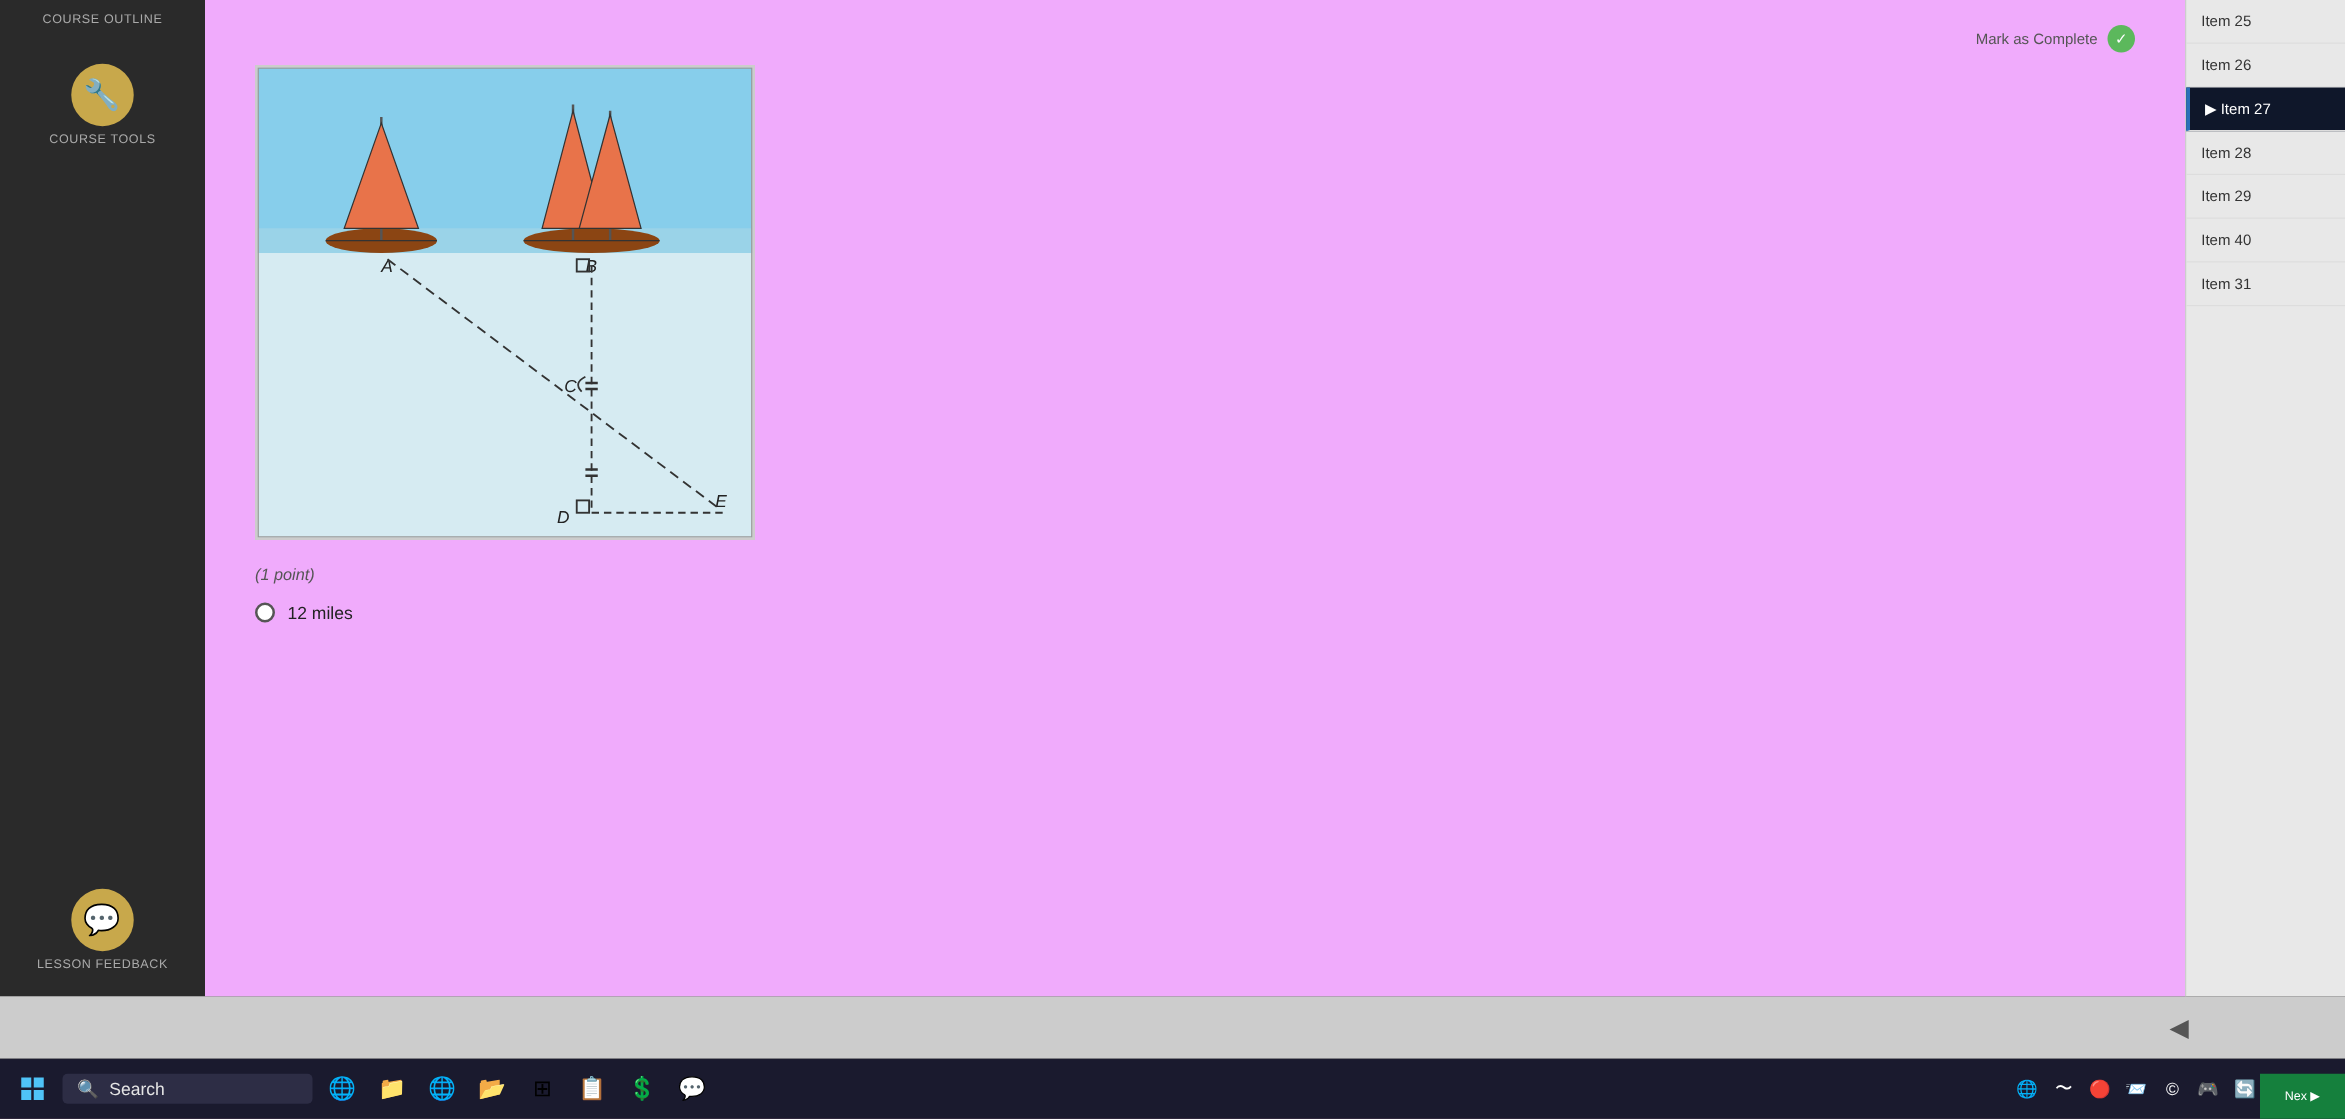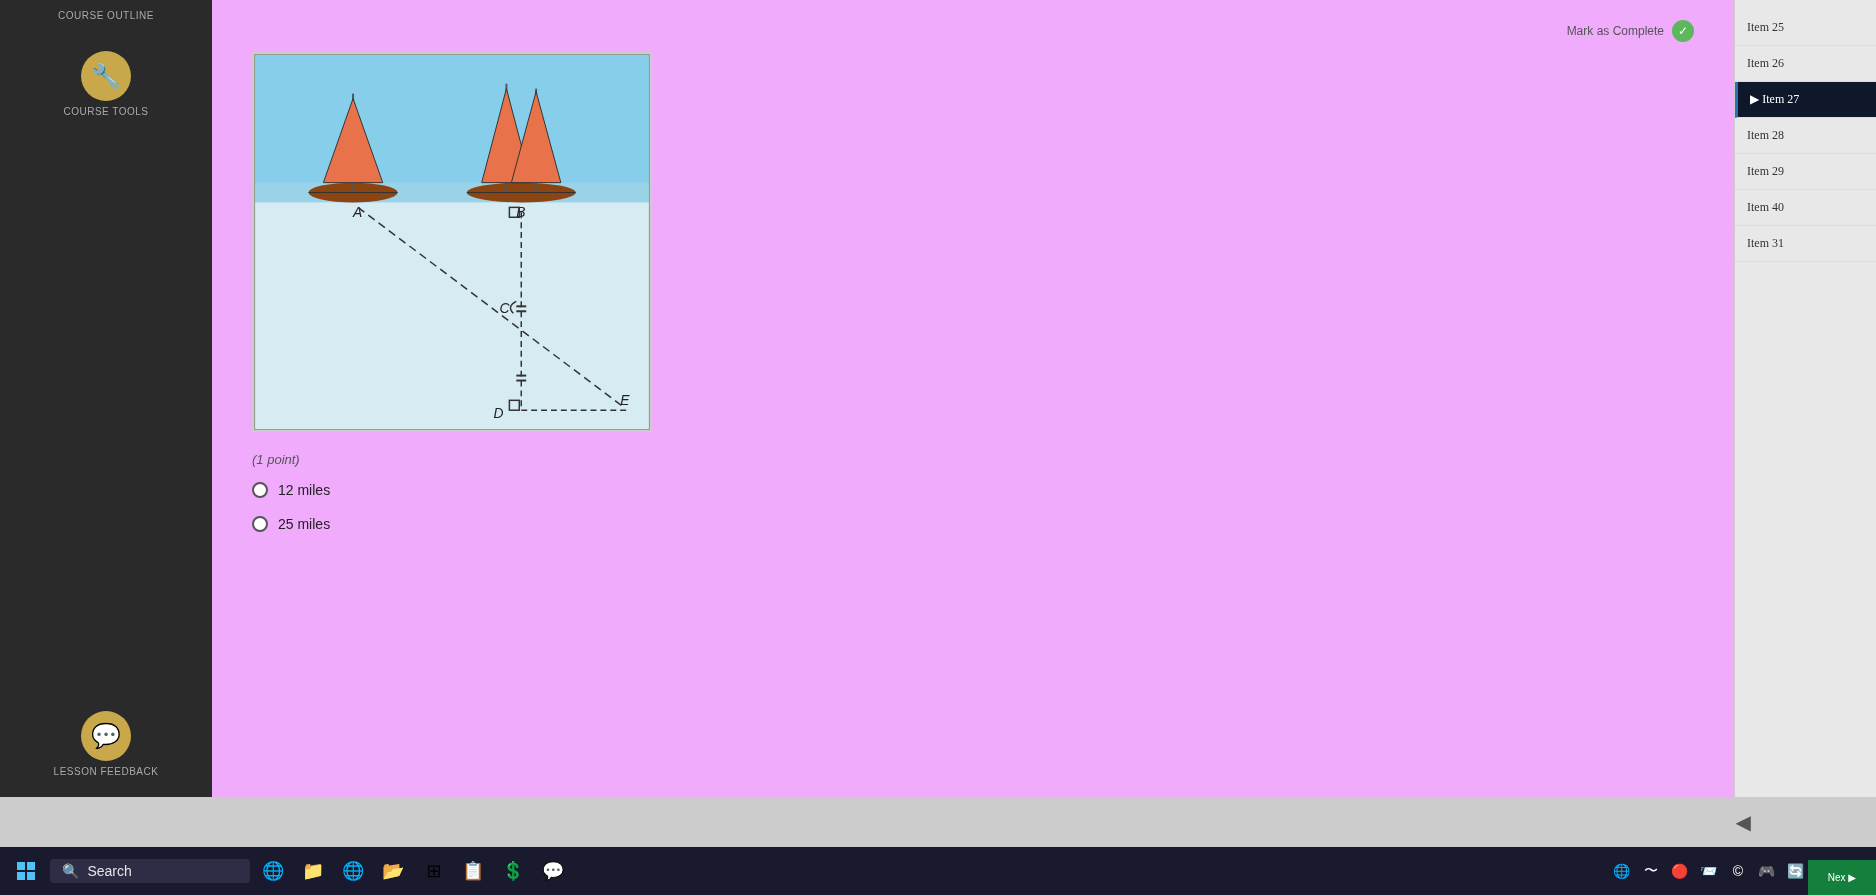--- a/index.html
+++ b/index.html
@@ -15,21 +15,21 @@
 
     
     .main-area {
       display: flex;
       flex: 1;
       height: calc(895px - 48px);
     }
 
     
     .sidebar {
-      width: 212px;
+      width: 164px;
       background: #2a2a2a;
       display: flex;
       flex-direction: column;
       align-items: center;
       padding-top: 10px;
       gap: 30px;
     }
 
     .sidebar-item {
       display: flex;
@@ -62,25 +62,23 @@
     .content-area {
       flex: 1;
       background: #f0abfc;
       overflow-y: auto;
       padding: 20px 40px;
       position: relative;
     }
 
     
     .right-panel {
-      width: 142px;
+      width: 128px;
       background: #e8e8e8;
       border-left: 1px solid #ccc;
-      padding-top: 10px;
-      font-family: Liberation Serif, serif;
     }
 
     .right-panel-item {
       padding: 10px 12px;
       font-size: 12px;
       color: #333;
       cursor: pointer;
       border-bottom: 1px solid #ddd;
     }
 
@@ -344,24 +342,20 @@
     </div>
 
 
     <div class="question-points">(1 point)</div>
 
     <div class="answer-choice">
       <div class="radio-circle"></div>
       <span class="choice-label">12 miles</span>
     </div>
 
-    <div class="answer-choice">
-      <div class="radio-circle"></div>
-      <span class="choice-label">25 miles</span>
-    </div>
 
 
 
   </div>
 
   <div class="right-panel">
     <div class="right-panel-item">Item 25</div>
     <div class="right-panel-item">Item 26</div>
     <div class="right-panel-item active">▶ Item 27</div>
     <div class="right-panel-item">Item 28</div>

